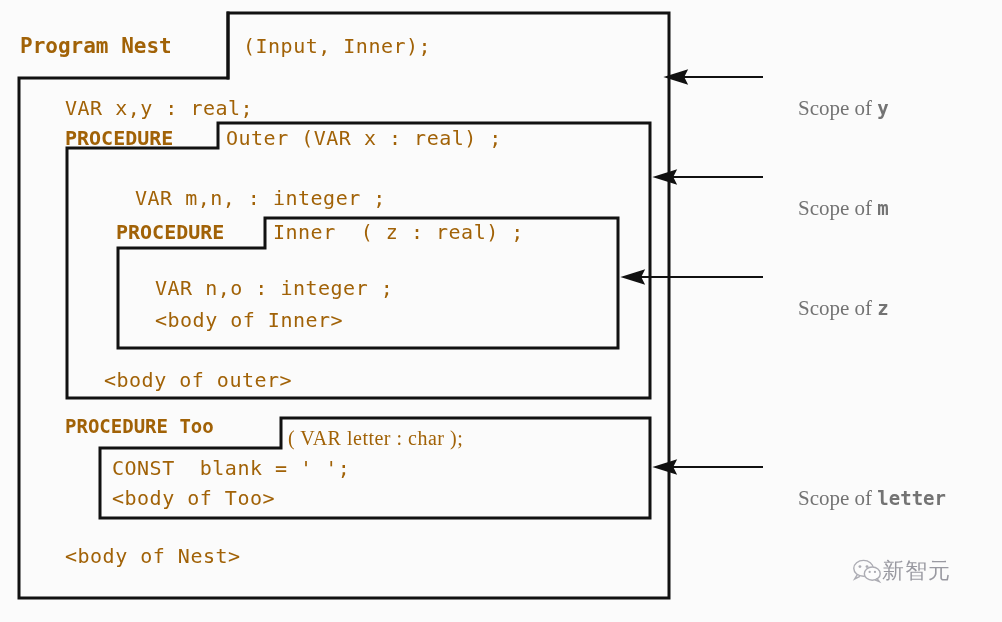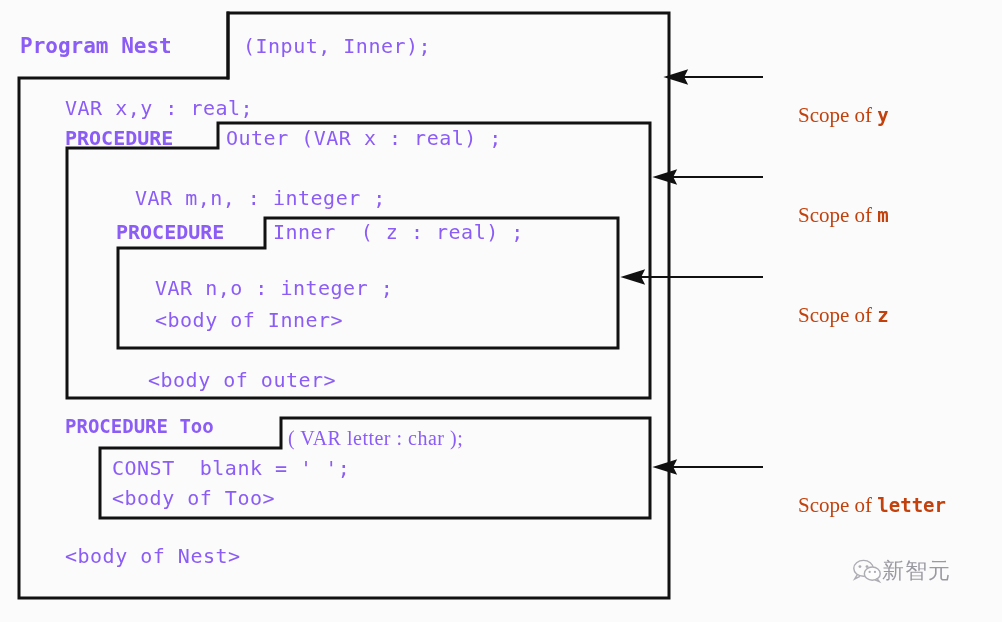--- a/index.html
+++ b/index.html
@@ -15,33 +15,33 @@
     overflow: hidden;
     font-family: "Liberation Serif", "DejaVu Serif", serif;
   }
 
   
   .code {
     position: absolute;
     font-family: "DejaVu Sans Mono", "Liberation Mono", monospace;
     font-size: 20px;
     line-height: 24px;
-    color: #8b5cf6;
+    color: #a16207;
     white-space: pre;
     letter-spacing: 0.5px;
   }
   .code.bold { font-weight: bold; letter-spacing: 0px; }
 
   
   .scope-label {
     position: absolute;
     font-family: "Liberation Serif", "DejaVu Serif", serif;
     font-size: 21px;
-    line-height: 33px;
-    color: #c2410c;
+    line-height: 28px;
+    color: #737373;
     white-space: pre;
   }
   .scope-label .var {
     font-family: "DejaVu Sans Mono", "Liberation Mono", monospace;
     font-size: 19px;
     font-weight: bold;
   }
 
   
   #lines {
@@ -125,21 +125,21 @@
   <div class="code" style="left:135px; top:186px;">VAR m,n, : integer ;</div>
 
   <div class="code bold" style="left:116px; top:220px; font-size:20px;">PROCEDURE</div>
 
   <div class="code" style="left:273px; top:220px;">Inner  ( z : real) ;</div>
 
   <div class="code" style="left:155px; top:276px;">VAR n,o : integer ;</div>
 
   <div class="code" style="left:155px; top:308px;">&lt;body of Inner&gt;</div>
 
-  <div class="code" style="left:104px; top:368px;margin-left:44px;">&lt;body of outer&gt;</div>
+  <div class="code" style="left:104px; top:368px;">&lt;body of outer&gt;</div>
 
   <div class="code bold" style="left:65px; top:414px; font-size:19px;">PROCEDURE Too</div>
 
   <div class="code" style="left:288px; top:426px;font-family:Liberation Serif, serif;">( VAR letter : char );</div>
 
   <div class="code" style="left:112px; top:456px;">CONST  blank = ' ';</div>
 
   <div class="code" style="left:112px; top:486px;">&lt;body of Too&gt;</div>
 
   <div class="code" style="left:65px; top:544px;">&lt;body of Nest&gt;</div>

